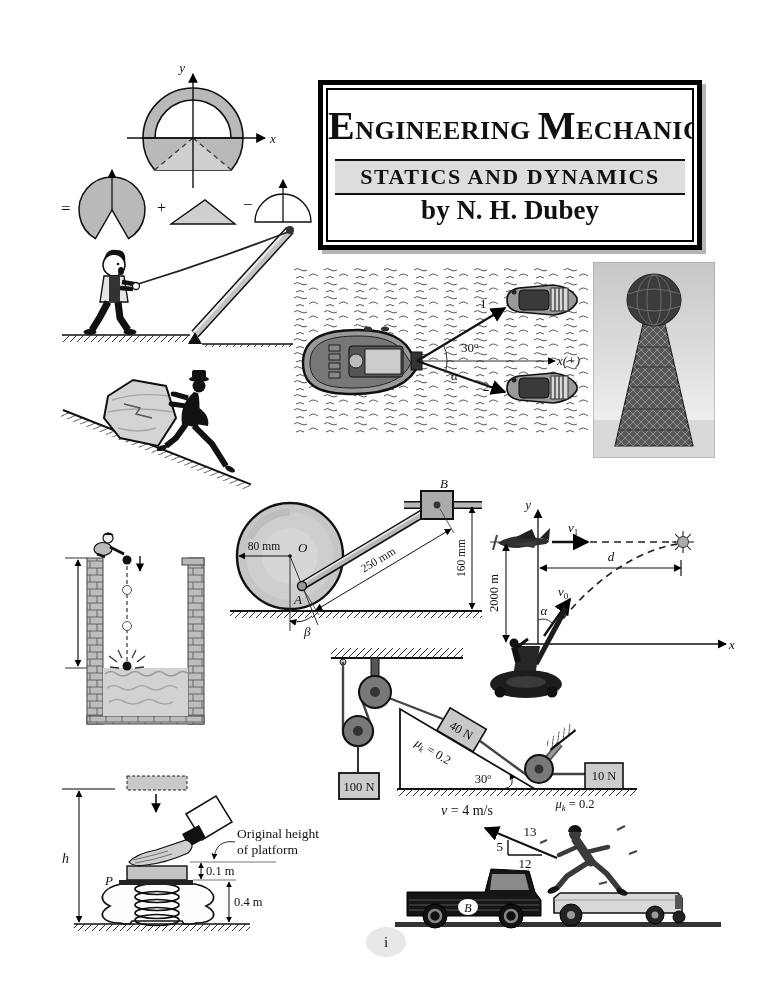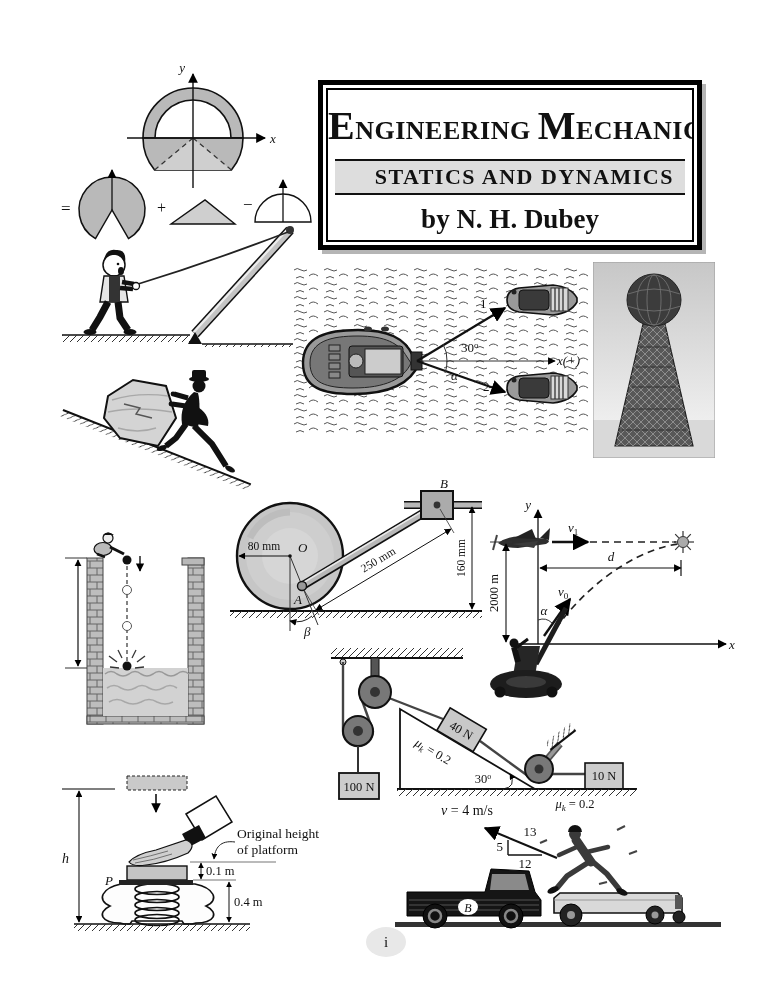--- a/index.html
+++ b/index.html
@@ -7,23 +7,23 @@
         font-family:"Liberation Serif",serif;color:#111;}
   .abs{position:absolute;}
   svg text{font-family:"Liberation Serif",serif;fill:#111;}
   .it{font-style:italic;}
   
   .titlebox{left:318px;top:80px;width:384px;height:170px;border:5px solid #000;
             background:#fff;box-shadow:4px 4px 0 #b5b5b5;box-sizing:border-box;padding:3px;}
   .titleinner{border:2px solid #000;height:100%;box-sizing:border-box;text-align:center;overflow:hidden;}
   .booktitle{white-space:nowrap;font-weight:bold;font-size:26px;letter-spacing:.5px;margin-top:12px;}
   .booktitle .cap{font-size:40px;}
-  .subtitle{margin:10px 7px 0 7px;padding:3px 11px;background:#ddd;border-top:2.5px solid #111;
-            border-bottom:2.5px solid #111;font-weight:bold;font-size:22px;letter-spacing:1.5px;white-space:nowrap;text-align:right;}
-  .author{margin-top:9px;font-weight:bold;font-size:27px;}
+  .subtitle{margin:10px 7px 0 7px;padding:3px 4px;background:#ddd;border-top:2.5px solid #111;
+            border-bottom:2.5px solid #111;font-weight:bold;font-size:22px;letter-spacing:1.5px;white-space:nowrap;}
+  .author{font-weight:bold;font-size:27px;}
   .pagenum{left:366px;top:927px;width:40px;height:30px;background:#e8e8e8;border-radius:50%;
            text-align:center;line-height:30px;font-size:15px;}
 </style>
 </head>
 <body>
 
 <div class="page">
 
   <svg class="abs" style="left:55px;top:58px" width="260" height="185">
     <g>

